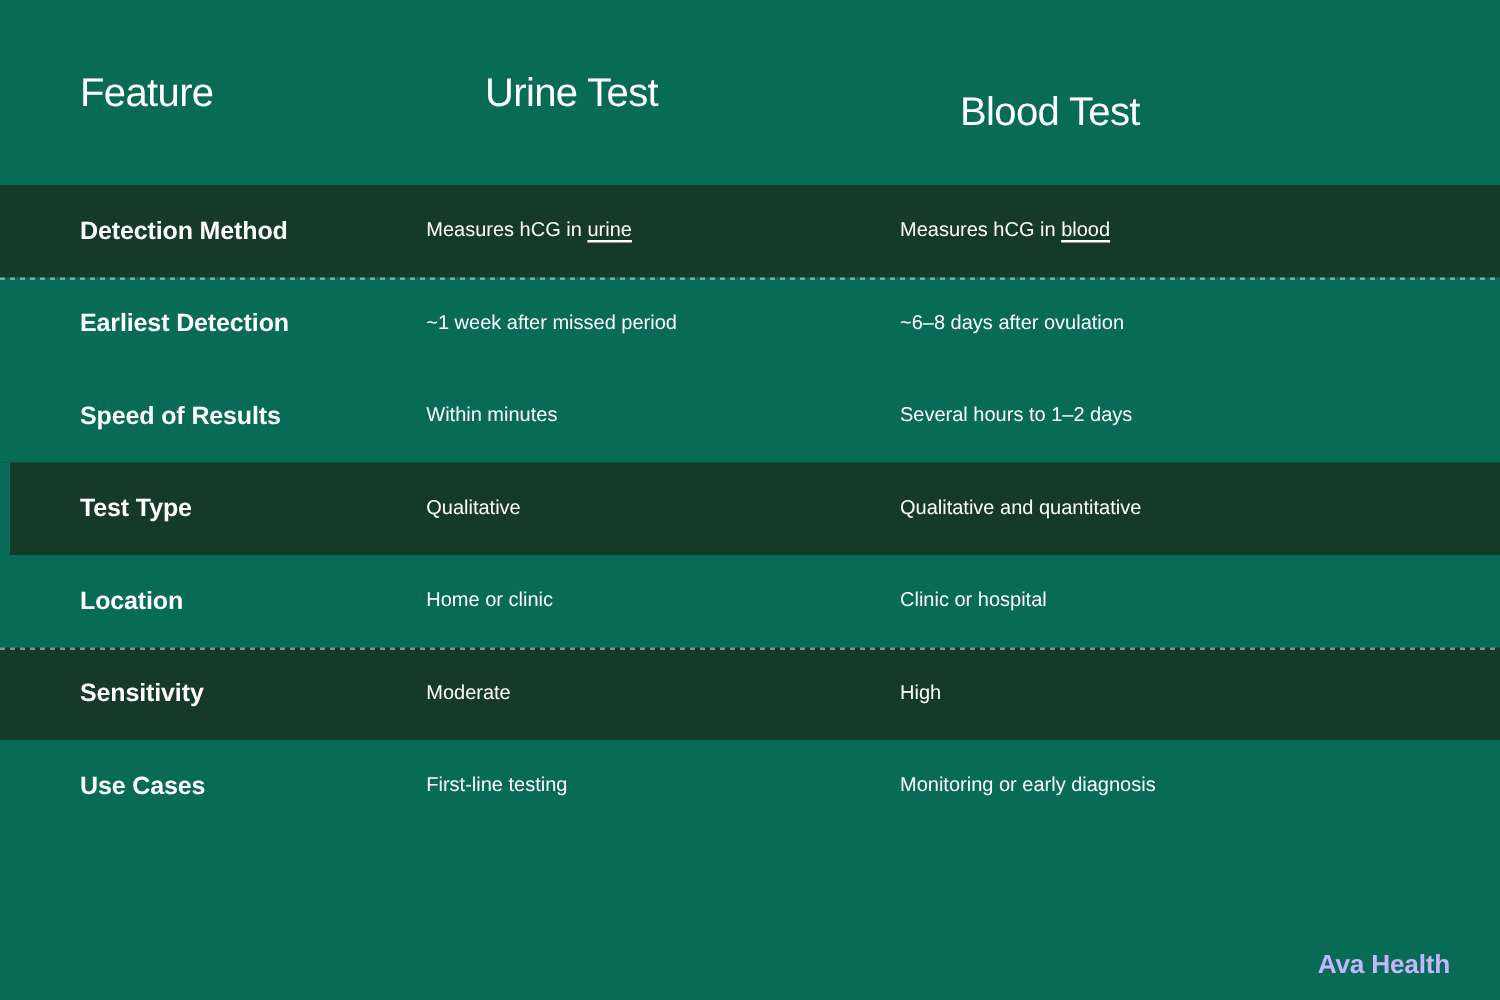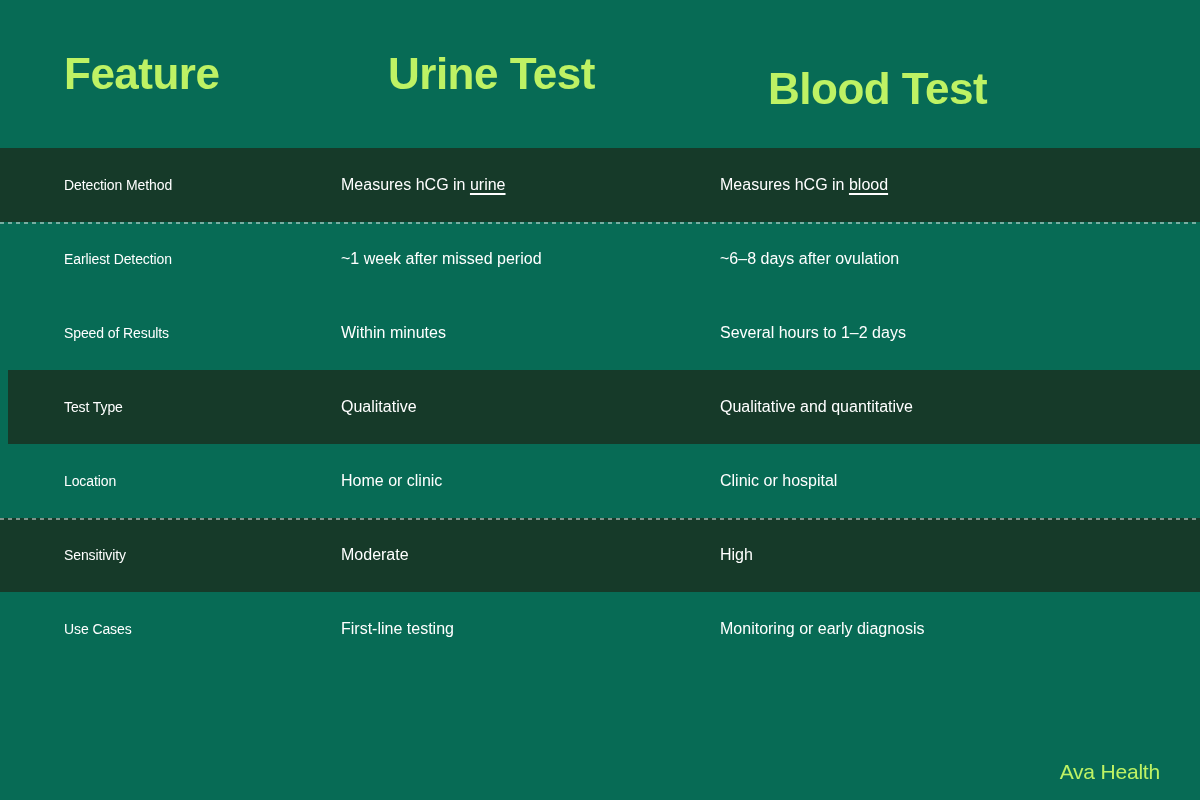--- a/index.html
+++ b/index.html
@@ -28,25 +28,25 @@
   
   .table-header {
     height: 148px;
     flex: 0 0 148px;
     display: flex;
     align-items: center;
     background: #076B55;
   }
 
   .table-header .cell {
-    font-size: 44px;
-    font-weight: bold;
+    font-size: 32px;
+    font-weight: normal;
     letter-spacing: -0.5px;
     line-height: 1;
-    color: #bef264;
+    color: #ffffff;
     white-space: nowrap;
   }
 
   
   .col-feature {
     flex: 0 0 338px;
     padding-left: 64px;
   }
   .col-urine {
     flex: 0 0 380px;
@@ -92,22 +92,22 @@
   }
 
   .row .cell {
     font-size: 23px;
     line-height: 1.15;
     color: #ffffff;
     white-space: nowrap;
   }
 
   .row .col-feature {
-    font-weight: normal;
-    font-size: 14px;
+    font-weight: bold;
+    font-size: 20px;
     letter-spacing: -0.1px;
   }
 
   .row .col-urine,
   .row .col-blood {
     font-weight: 400;
     font-size: 16px;
   }
 
   .row .col-urine { padding-left: 3px; }
@@ -137,23 +137,23 @@
     flex: 0 0 56px;
     display: flex;
     align-items: center;
     justify-content: flex-end;
     padding-right: 40px;
     background: #076B55;
   }
 
   .brand {
     font-size: 21px;
-    font-weight: normal;
+    font-weight: bold;
     letter-spacing: -0.2px;
-    color: #bef264;
+    color: #c4b5fd;
   }
 </style>
 </head>
 <body>
 
 <div class="comparison-table">
 
   <div class="table-header">
     <div class="cell col-feature">Feature</div>
     <div class="cell col-urine">Urine  Test</div>

